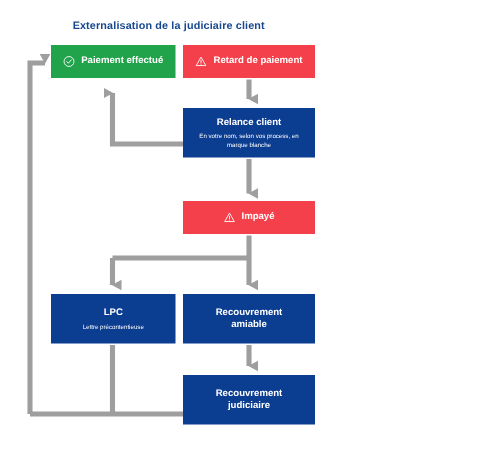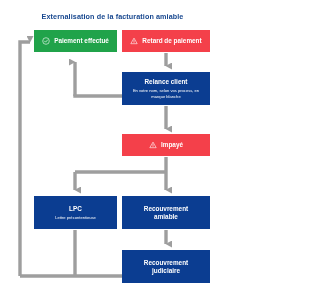--- a/index.html
+++ b/index.html
@@ -51,21 +51,21 @@
   .b-impaye{left:122px;top:134px;width:88px;height:22px;}
   .b-lpc{left:34px;top:196px;width:83px;height:33px;}
   .b-amiable{left:122px;top:196px;width:88px;height:33px;}
   .b-judiciaire{left:122px;top:250px;width:88px;height:33px;}
 </style>
 </head>
 <body>
 
 <div id="stage">
 
-  <div class="title">Externalisation de la facturation amiable</div>
+  <div class="title">Externalisation de la judiciaire client</div>
 
   <svg id="connectors" viewBox="0 0 225 300">
     <defs>
       <marker id="ah-down" markerWidth="7" markerHeight="7" refX="3.5" refY="6" orient="auto" markerUnits="userSpaceOnUse">
         <path d="M0,0 L7,0 L3.5,6.5 Z" fill="#9e9e9e"></path>
       </marker>
       <marker id="ah-up" markerWidth="7" markerHeight="7" refX="3.5" refY="6" orient="auto" markerUnits="userSpaceOnUse">
         <path d="M0,0 L7,0 L3.5,6.5 Z" fill="#9e9e9e"></path>
       </marker>
       <marker id="ah-right" markerWidth="7" markerHeight="7" refX="3.5" refY="6" orient="auto" markerUnits="userSpaceOnUse">

